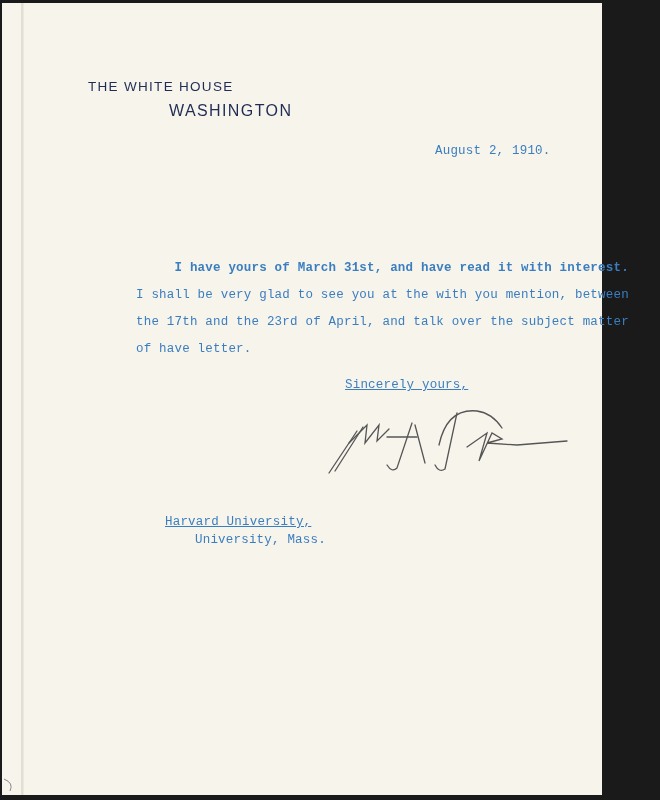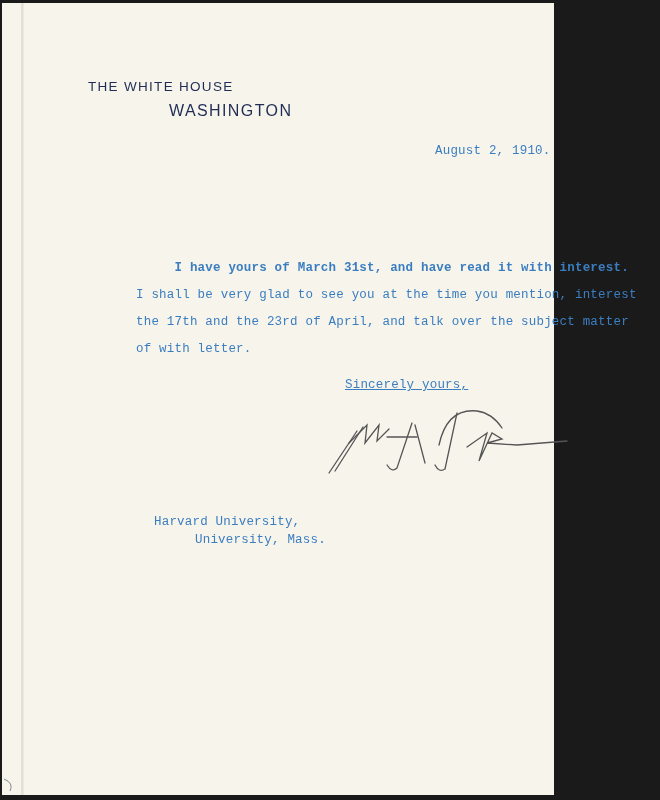--- a/index.html
+++ b/index.html
@@ -1,53 +1,53 @@
 <!DOCTYPE html>
 <html><head>
 <meta charset="utf-8">
 <style>
   html, body { margin:0; padding:0; }
   body { width:660px; height:800px; background:#1a1a1a; position:relative; overflow:hidden; }
-  .page { position:absolute; left:2px; top:3px; width:552px; height:792px; background:#f7f4ec; }
+  .page { position:absolute; left:2px; top:3px; width:552px; height:792px; background:#f7f4ec;padding-left:48px; }
   .fold { position:absolute; left:19px; top:0; width:2px; height:100%; background:#e3dfd3; border-right:1px solid #ece8dd; }
   .lh1 { position:absolute; left:86px; top:76px; font-family:"Liberation Sans", sans-serif; font-size:13.5px; letter-spacing:1.3px; color:#1f2d55; }
   .lh2 { position:absolute; left:167px; top:99px; font-family:"Liberation Sans", sans-serif; font-size:16px; letter-spacing:1.4px; color:#1f2d55; }
   .tw { position:absolute; font-family:"Liberation Mono", monospace; font-size:12.5px; color:#3b7ec0; white-space:pre; letter-spacing:0.2px; }
   .sig { position:absolute; left:325px; top:400px; width:270px; height:80px; }
   .corner { position:absolute; left:0; top:772px; width:14px; height:20px; }
 </style>
 </head>
 <body>
 
 <div class="page">
   <div class="fold"></div>
 
   <div class="lh1">THE WHITE HOUSE</div>
   <div class="lh2">WASHINGTON</div>
 
   <div class="tw" style="left:433px;top:141px;">August 2, 1910.</div>
 
   <div class="tw" style="left:134px;top:258px;font-weight:bold;">     I have yours of March 31st, and have read it with interest.</div>
-  <div class="tw" style="left:134px;top:285px;">I shall be very glad to see you at the time you mention, interest</div>
+  <div class="tw" style="left:134px;top:285px;">I shall be very glad to see you at the with you mention, between</div>
   <div class="tw" style="left:134px;top:312px;">the 17th and the 23rd of April, and talk over the subject matter</div>
-  <div class="tw" style="left:134px;top:339px;">of with letter.</div>
+  <div class="tw" style="left:134px;top:339px;">of have letter.</div>
 
   <div class="tw" style="left:343px;top:375px;text-decoration:underline;">Sincerely yours,</div>
 
   <svg class="sig" viewBox="0 0 270 80">
     <g fill="none" stroke="#555" stroke-width="1.3" stroke-linecap="round">
       <path d="M2,70 L30,28 M8,68 L36,24"></path>
       <path d="M22,40 L40,22 L38,40 L52,22 L50,38 Q58,30 62,26"></path>
       <path d="M60,34 L90,34"></path>
       <path d="M85,20 L70,65 Q65,70 60,62 M88,22 L98,60"></path>
       <path d="M112,42 Q120,5 150,8 Q165,10 175,25"></path>
       <path d="M130,10 L118,66 Q112,70 108,62"></path>
       <path d="M140,44 L160,30 L152,58 L165,30 L175,36 L160,40 L190,42 L240,38"></path>
     </g>
   </svg>
 
-  <div class="tw" style="left:152px;top:512px;">Harvard University,</div>
+  <div class="tw" style="left:163px;top:512px;text-decoration:underline;">Harvard University,</div>
   <div class="tw" style="left:193px;top:530px;">University, Mass.</div>
 
   <svg class="corner" viewBox="0 0 14 20">
     <path d="M2,4 Q12,8 8,16" fill="none" stroke="#888" stroke-width="1"></path>
   </svg>
 </div>
 
 </body></html>

